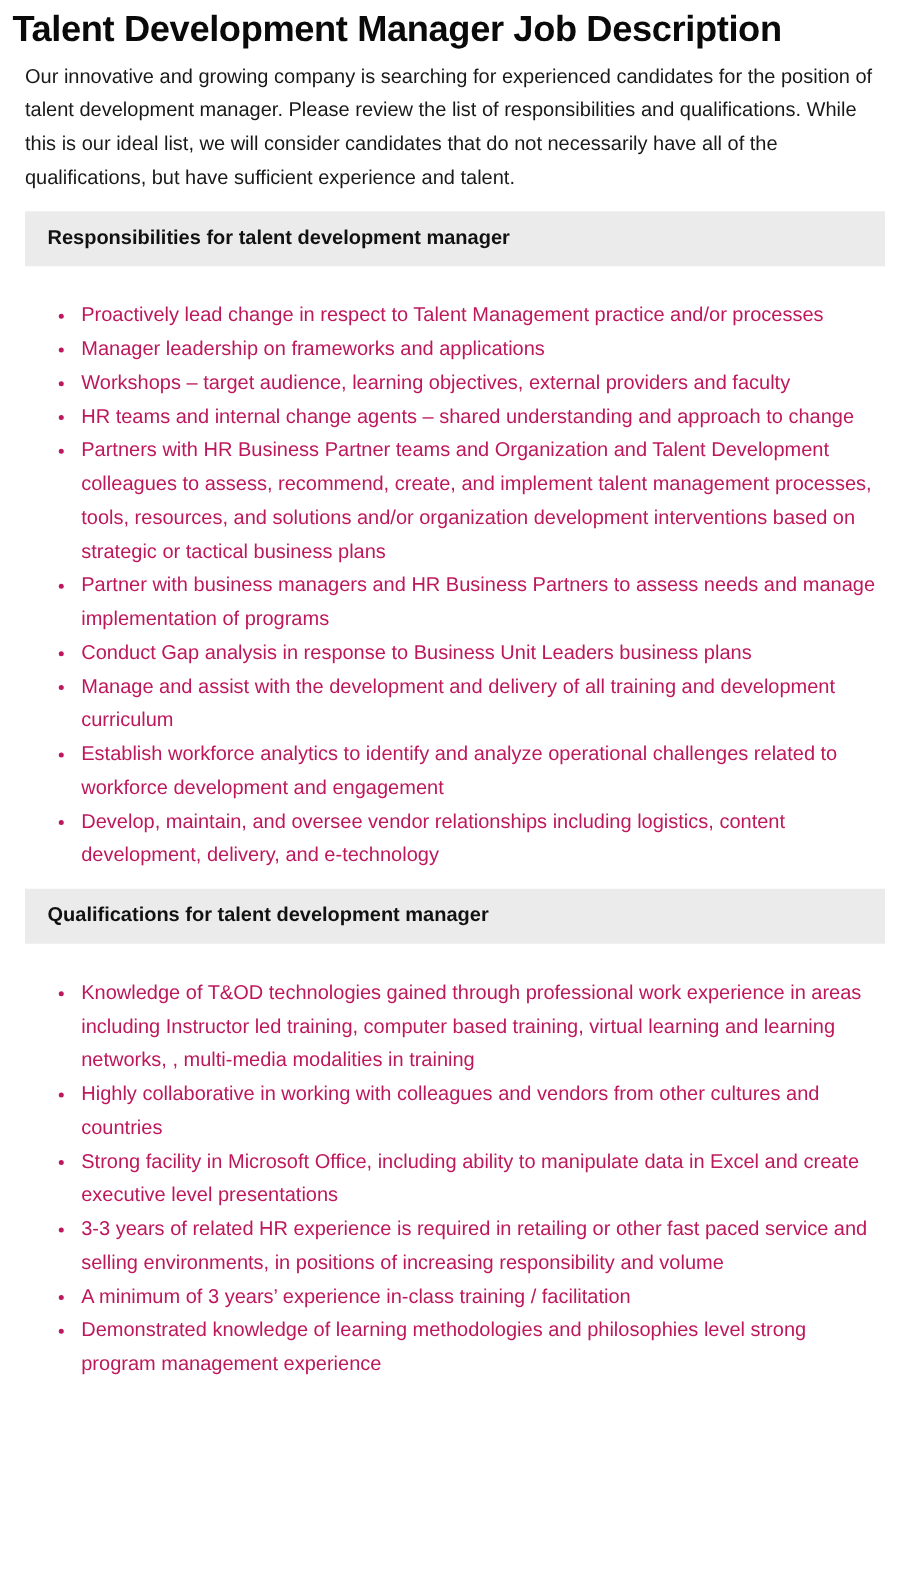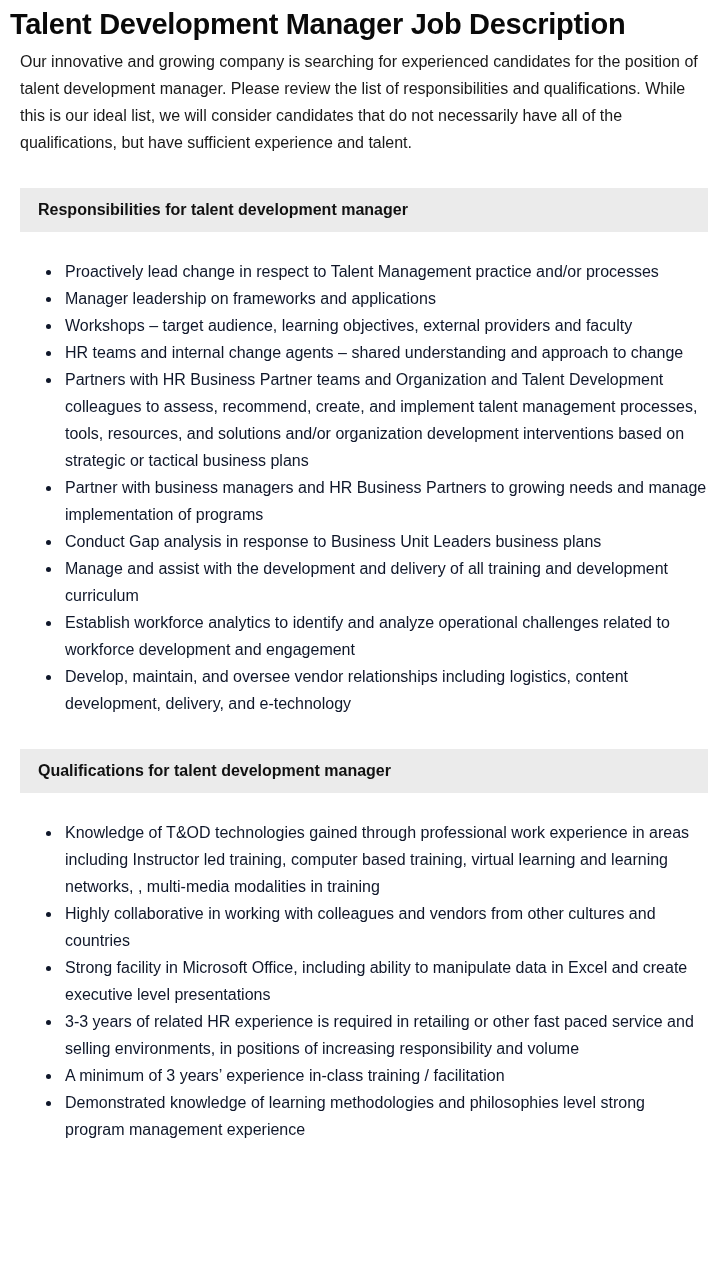--- a/index.html
+++ b/index.html
@@ -24,34 +24,34 @@
     color: #0a0a0a;
     letter-spacing: -0.3px;
   }
   p.intro {
     margin: 6px 0 0 0;
     font-size: 16px;
     line-height: 27px;
     color: #191919;
   }
   .section-header {
-    margin-top: 32px;
+    margin-top: 13px;
     background: #ebebeb;
     color: #111111;
     font-size: 16px;
     font-weight: 700;
     padding: 13px 18px;
   }
   ul.bullets {
     margin: 26px 0 0 0;
     padding: 0 0 0 42px;
     list-style: disc;
     font-size: 16px;
     line-height: 27px;
-    color: #0f172a;
+    color: #be185d;
   }
   ul.bullets li {
     padding-left: 3px;
     margin: 0;
   }
 </style>
 </head>
 <body>
 
 <div class="page">
@@ -61,21 +61,21 @@
   <p class="intro">Our innovative and growing company is searching for experienced candidates for the position of talent development manager. Please review the list of responsibilities and qualifications. While this is our ideal list, we will consider candidates that do not necessarily have all of the qualifications, but have sufficient experience and talent.</p>
 
   <div class="section-header">Responsibilities for talent development manager</div>
 
   <ul class="bullets">
     <li>Proactively lead change in respect to Talent Management practice and/or processes</li>
     <li>Manager leadership on frameworks and applications</li>
     <li>Workshops – target audience, learning objectives, external providers and faculty</li>
     <li>HR teams and internal change agents – shared understanding and approach to change</li>
     <li>Partners with HR Business Partner teams and Organization and Talent Development colleagues to assess, recommend, create, and implement talent management processes, tools, resources, and solutions and/or organization development interventions based on strategic or tactical business plans</li>
-    <li>Partner with business managers and HR Business Partners to growing needs and manage implementation of programs</li>
+    <li>Partner with business managers and HR Business Partners to assess needs and manage implementation of programs</li>
     <li>Conduct Gap analysis in response to Business Unit Leaders business plans</li>
     <li>Manage and assist with the development and delivery of all training and development curriculum</li>
     <li>Establish workforce analytics to identify and analyze operational challenges related to workforce development and engagement</li>
     <li>Develop, maintain, and oversee vendor relationships including logistics, content development, delivery, and e-technology</li>
   </ul>
 
   <div class="section-header">Qualifications for talent development manager</div>
 
   <ul class="bullets">
     <li>Knowledge of T&amp;OD technologies gained through professional work experience in areas including Instructor led training, computer based training, virtual learning and learning networks, , multi-media modalities in training</li>

